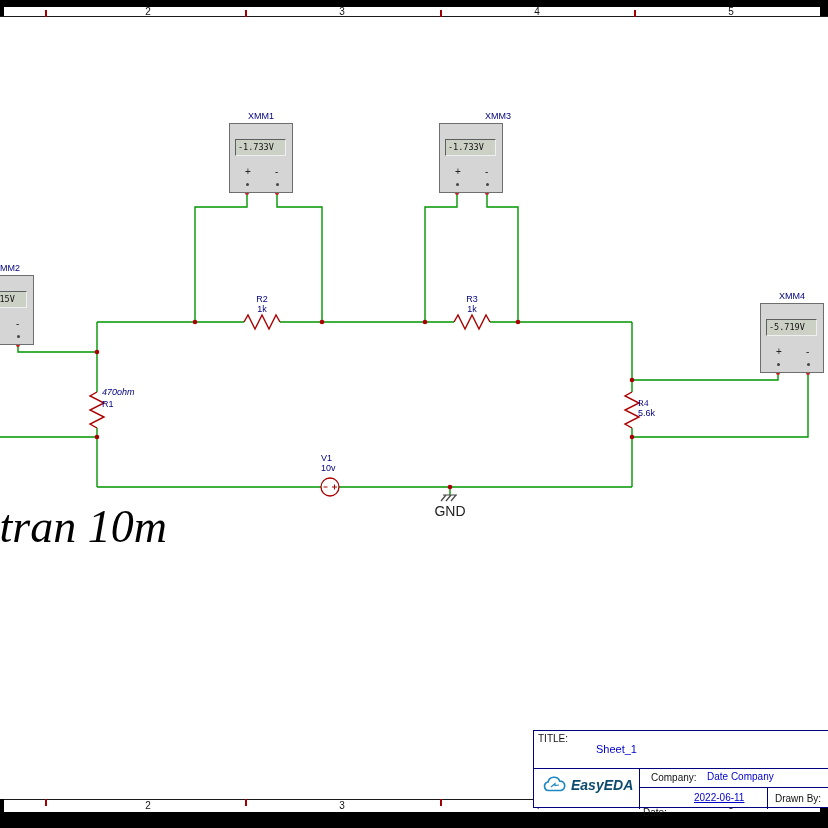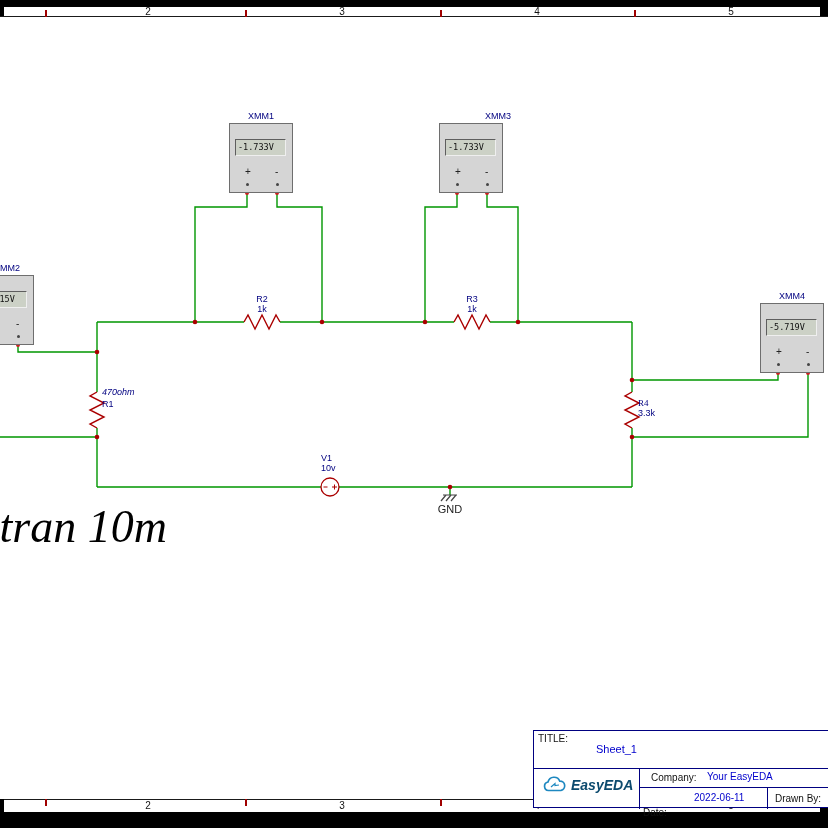--- a/index.html
+++ b/index.html
@@ -11,28 +11,28 @@
   .rnum{position:absolute;font-size:10px;color:#111;transform:translateX(-50%);line-height:10px;}
   .lbl{position:absolute;font-size:9px;line-height:10px;color:#000080;white-space:nowrap;}
   .ctr{transform:translateX(-50%);}
   .mm{position:absolute;width:64px;height:70px;background:#d5d5d5;border:1px solid #6e6e6e;box-sizing:border-box;}
   .mm-display{position:absolute;left:5px;top:15px;width:51px;height:17px;background:#ccd1c6;border:1px solid;border-color:#5e5e5e #efefef #efefef #5e5e5e;box-sizing:border-box;font:8.5px/14px "DejaVu Sans Mono",monospace;color:#111;padding-left:2px;white-space:nowrap;overflow:hidden;}
   .mm-term{position:absolute;top:43px;font-size:10px;line-height:10px;color:#222;}
   .mm-term.l{left:15px;} .mm-term.r{left:45px;}
   .mm-dot{position:absolute;top:59px;width:3px;height:3px;border-radius:50%;background:#444;}
   .mm-dot.l{left:16px;} .mm-dot.r{left:46px;}
   .directive{position:absolute;font:italic 46px "Liberation Serif",serif;color:#000;white-space:nowrap;}
-  .gnd-lbl{position:absolute;font-size:11px;color:#222;transform:translateX(-50%);}
+  .gnd-lbl{position:absolute;font-size:14px;color:#222;transform:translateX(-50%);}
   
   .tb{position:absolute;border:1px solid #000080;box-sizing:border-box;background:#fff;}
   .tb .line{position:absolute;background:#000080;}
   .tb .small{position:absolute;font-size:10px;color:#111;white-space:nowrap;}
   .tb .blue{position:absolute;font-size:10px;color:#0000cc;white-space:nowrap;}
   .tb .title-val{font-size:11px;}
-  .tb .underline{}
+  .tb .underline{text-decoration:underline;}
   .logo{position:absolute;display:flex;align-items:center;gap:3px;}
   .logo-text{font:italic bold 14px "Liberation Sans",sans-serif;color:#0c4a6e;letter-spacing:0;}
   svg{position:absolute;left:0;top:0;}
 </style>
 </head>
 <body>
 <div id="screen">
 
 <div class="black-bar" style="top:0;height:7px;"></div>
 <div class="black-bar" style="top:812px;height:16px;"></div>
@@ -149,21 +149,21 @@
   <div class="mm-dot r"></div>
 </div>
 
 <div class="lbl ctr" style="left:262px;top:294px;">R2</div>
 <div class="lbl ctr" style="left:262px;top:304px;">1k</div>
 <div class="lbl ctr" style="left:472px;top:294px;">R3</div>
 <div class="lbl ctr" style="left:472px;top:304px;">1k</div>
 <div class="lbl" style="left:102px;top:399px;">R1</div>
 <div class="lbl" style="left:102px;top:387px;font-style:italic;">470ohm</div>
 <div class="lbl" style="left:638px;top:398px;font-family:Liberation Serif, serif;">R4</div>
-<div class="lbl" style="left:638px;top:408px;">3.3k</div>
+<div class="lbl" style="left:638px;top:408px;">5.6k</div>
 <div class="lbl" style="left:321px;top:453px;">V1</div>
 <div class="lbl" style="left:321px;top:463px;">10v</div>
 <div class="gnd-lbl" style="left:450px;top:503px;">GND</div>
 
 <div class="directive" style="left:-12px;top:500px;">.tran 10m</div>
 
 <div class="tb" style="left:533px;top:730px;width:330px;height:78px;">
   <div class="small" style="left:4px;top:2px;">TITLE:</div>
   <div class="blue title-val" style="left:62px;top:12px;">Sheet_1</div>
   <div class="line" style="left:0;top:37px;width:330px;height:1px;"></div>
@@ -171,19 +171,19 @@
   <div class="line" style="left:105px;top:56px;width:225px;height:1px;"></div>
   <div class="line" style="left:233px;top:56px;width:1px;height:22px;"></div>
   <div class="logo" style="left:8px;top:45px;">
     <svg width="26" height="18" viewBox="0 0 26 18" style="position:static;">
       <path d="M6.5 14.5 a4.3 4.3 0 0 1 -0.5 -8.5 a6.2 6.2 0 0 1 11.8 -0.8 a4.6 4.6 0 0 1 1.2 9.1 z" fill="none" stroke="#1e88c0" stroke-width="1.7"></path>
       <path d="M9 11 l4 -3.5 l0 2 l4 -0.5" fill="none" stroke="#1e88c0" stroke-width="1.2"></path>
     </svg>
     <span class="logo-text">EasyEDA</span>
   </div>
   <div class="small" style="left:117px;top:41px;">Company:</div>
-  <div class="blue" style="left:173px;top:40px;">Your EasyEDA</div>
+  <div class="blue" style="left:173px;top:40px;">Date Company</div>
   <div class="small" style="left:109px;top:76px;">Date:</div>
   <div class="blue underline" style="left:160px;top:61px;">2022-06-11</div>
   <div class="small" style="left:241px;top:62px;">Drawn By:</div>
 </div>
 
 </div>
 
 </body></html>

